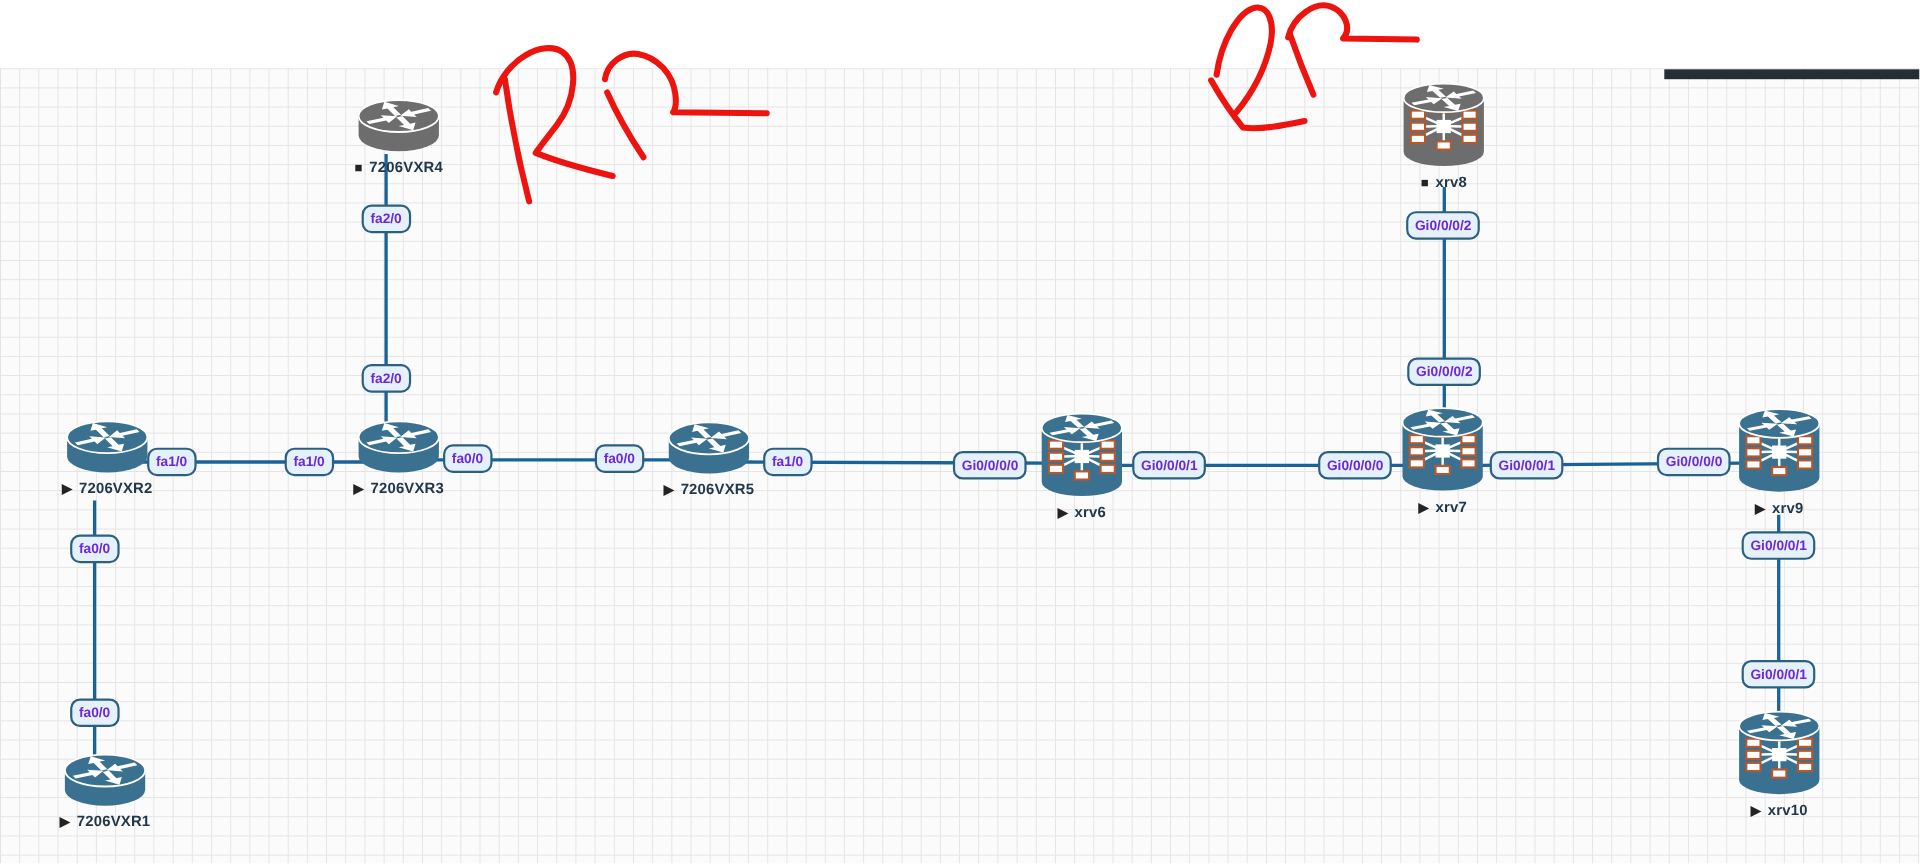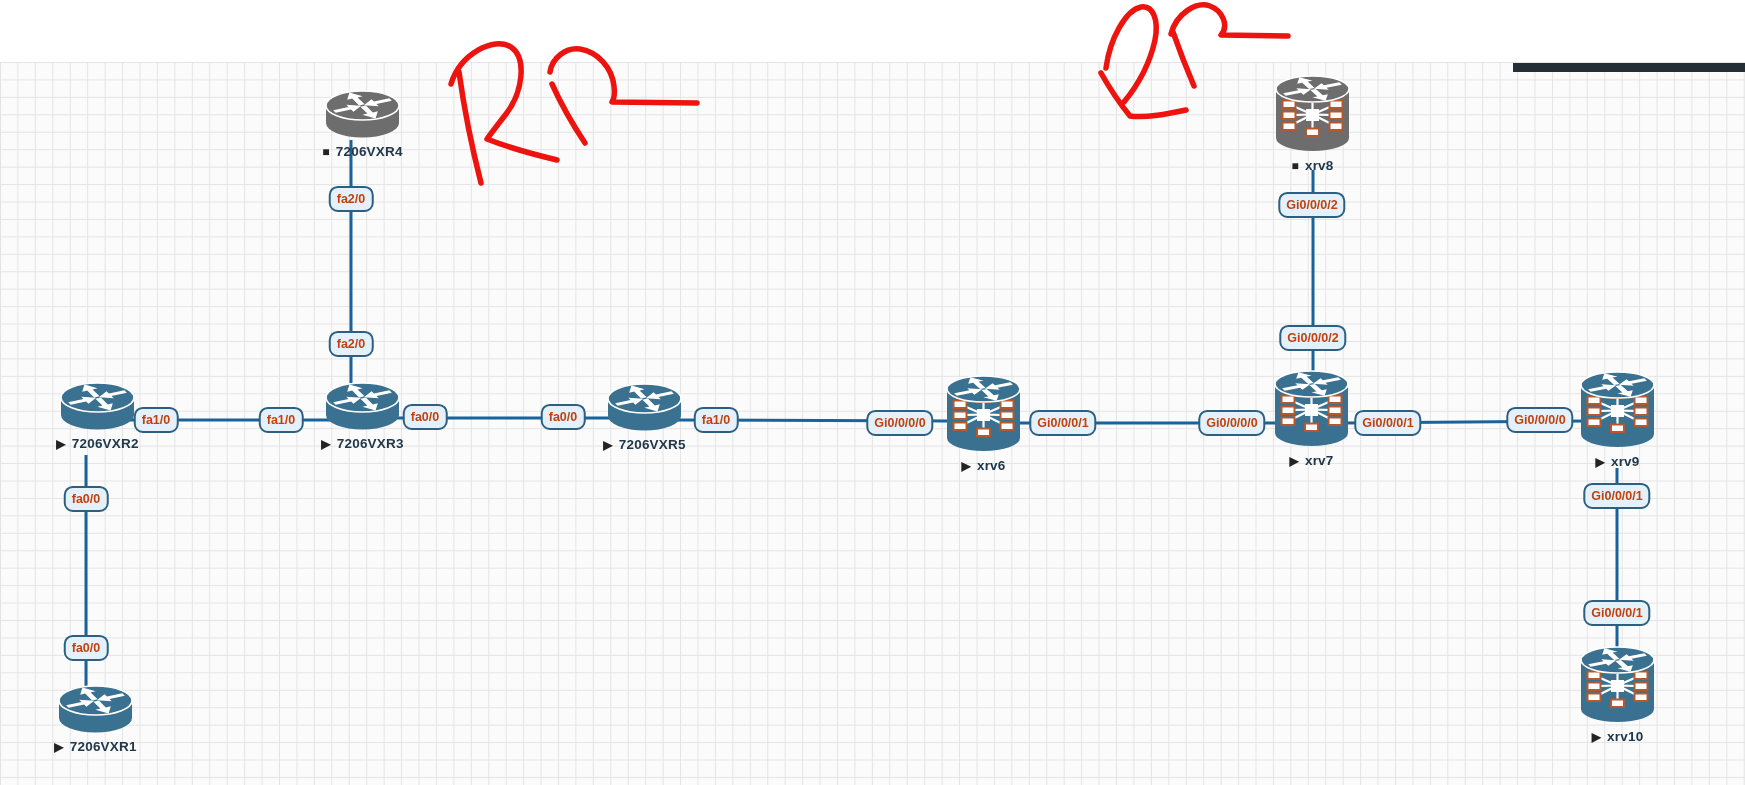--- a/index.html
+++ b/index.html
@@ -19,21 +19,21 @@
   .device .icon{display:block;}
   .teal{color:#3a7190;}
   .gray{color:#6d6d6d;}
   .dev-label{position:absolute;top:100%;left:50%;transform:translateX(-50%);
     margin-top:6px;white-space:nowrap;font-weight:700;font-size:13.5px;
     color:#20384a;letter-spacing:.2px;display:flex;align-items:center;gap:6px;}
   .status-glyph{font-size:12px;color:#232323;line-height:1;}
 
   .pill{position:absolute;transform:translate(-50%,-50%);
     background:#e4f1fa;border:2px solid #2d6080;border-radius:9px;
-    padding:2px 6px;font-weight:700;font-size:12.5px;color:#c2410c;
+    padding:2px 6px;font-weight:700;font-size:12.5px;color:#6d28d9;
     white-space:nowrap;line-height:1.45;}
 </style>
 </head>
 <body>
 
 <div id="canvas">
 
   <svg width="0" height="0" style="position:absolute">
     <defs>
       <g id="sym-arrows">

